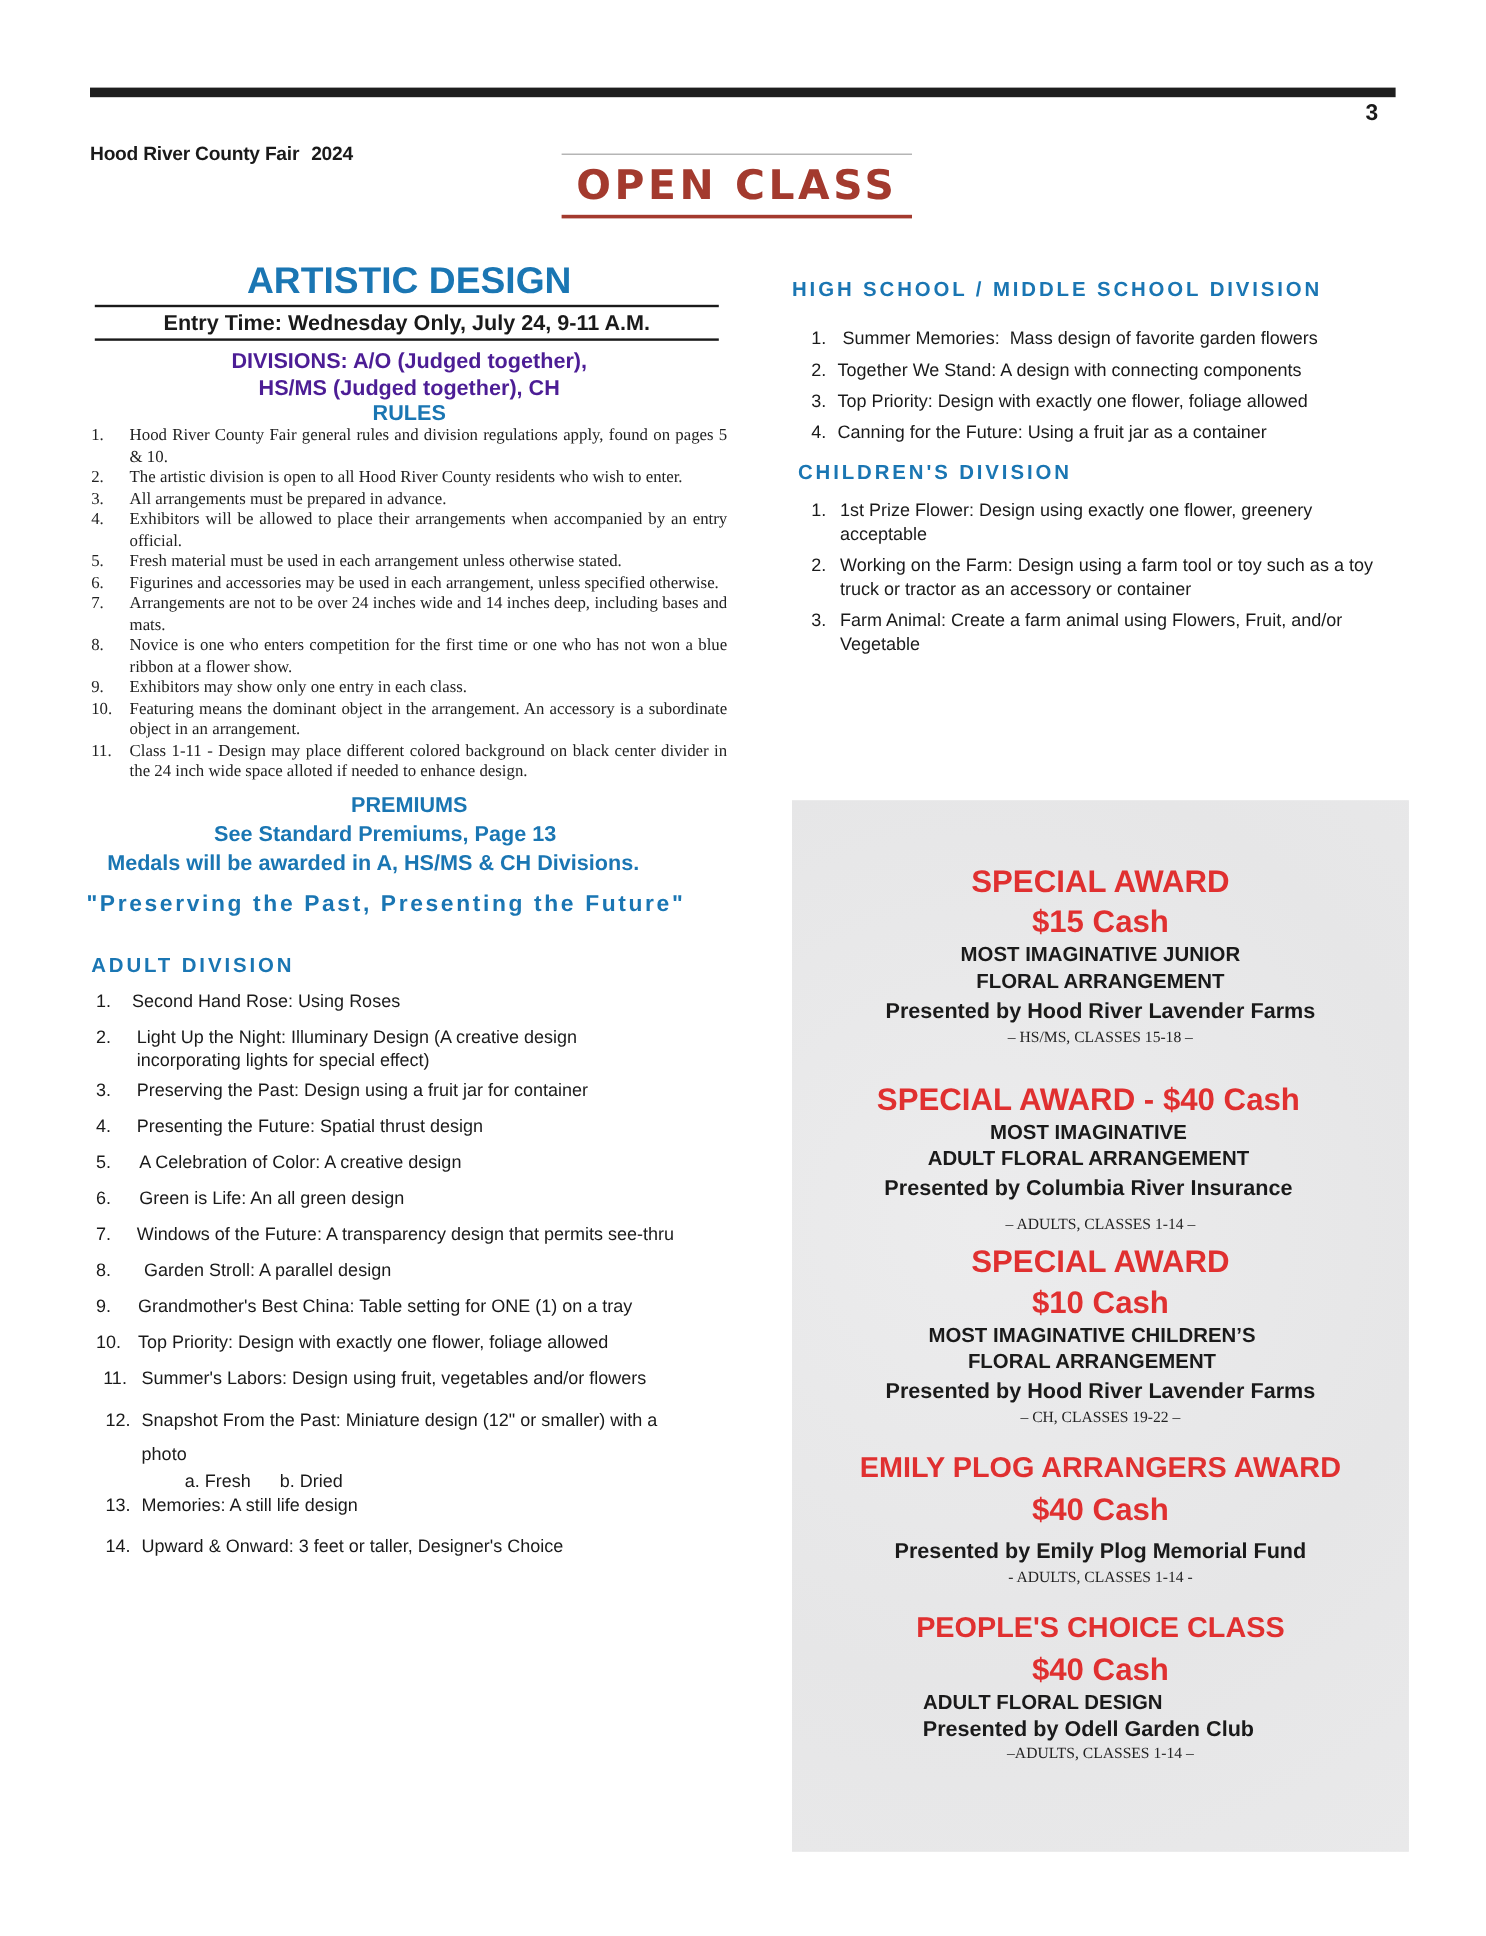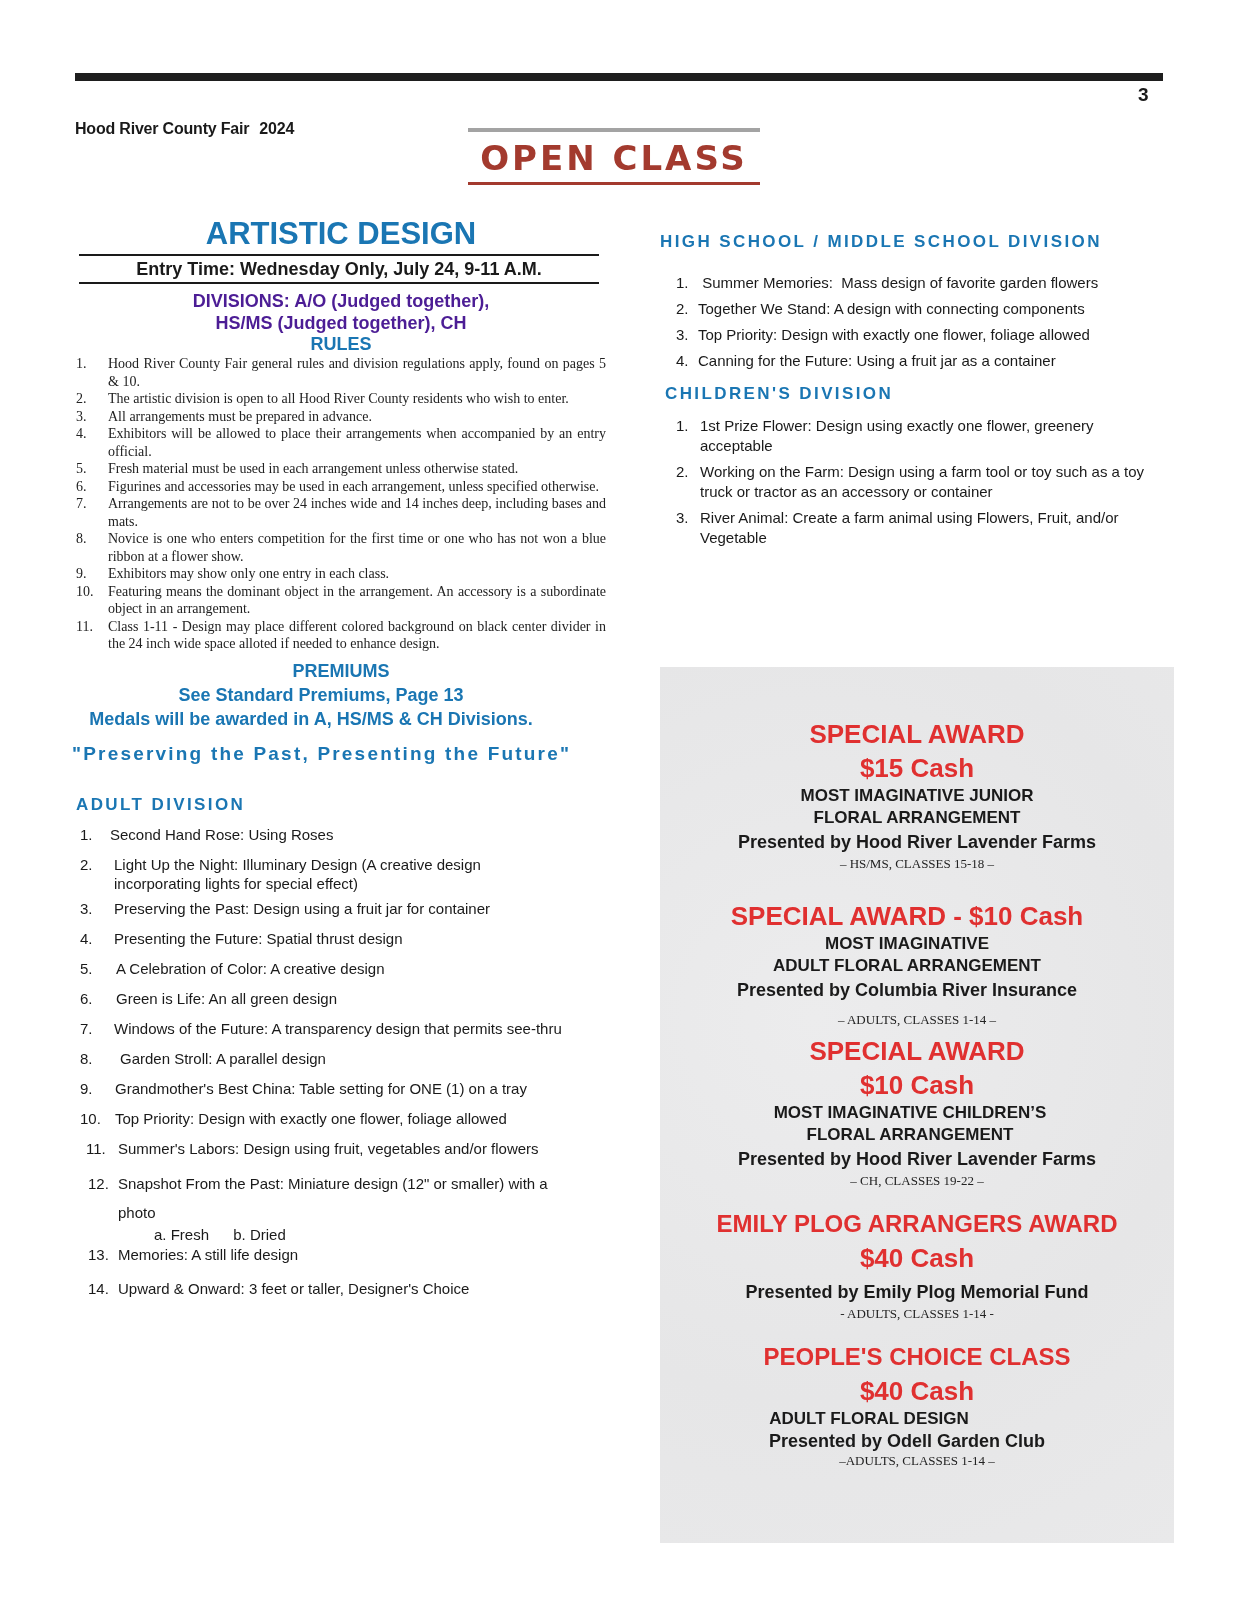--- a/index.html
+++ b/index.html
@@ -4,21 +4,21 @@
 <style>
   * { box-sizing: border-box; margin: 0; padding: 0; }
   html, body { width: 1238px; height: 1613px; background: #ffffff; }
   body { position: relative; font-family: "Liberation Sans", sans-serif; color: #1a1a1a; overflow: hidden; }
 
   .top-rule { position: absolute; left: 75px; top: 73px; width: 1088px; height: 8px; background: #1e1e1e; }
   .page-num { position: absolute; left: 1138px; top: 84px; font-weight: bold; font-size: 19px; color: #1a1a1a; }
   .fair-title { position: absolute; left: 75px; top: 120px; font-weight: bold; font-size: 16px; color: #1a1a1a; letter-spacing: -0.2px; }
   .fair-title .year { margin-left: 10px; }
 
-  .open-class { position: absolute; left: 468px; top: 128px; width: 292px; border-top: 4px solid #a3a3a3; border-bottom: 3px solid #a33a2e; text-align: center; padding: 6px 0 4px; }
+  .open-class { position: absolute; left: 468px; top: 128px; width: 292px; border-top: 1px solid #a3a3a3; border-bottom: 3px solid #a33a2e; text-align: center; padding: 6px 0 4px; }
   .open-class span { font-family: "DejaVu Sans", sans-serif; font-weight: bold; font-size: 34px; color: #a33a2e; letter-spacing: 3px; }
 
   
   .left-col { position: absolute; left: 76px; top: 216px; width: 530px; }
   .h-artistic { text-align: center; font-weight: bold; font-size: 31px; line-height: 36px; color: #1a76b3; margin-left: 0; }
   .h-floral { text-align: center; font-weight: bold; font-size: 26px; line-height: 32px; color: #1a76b3; }
   .entry-time { margin-top: 2px; width: 520px; margin-left: 3px; border-top: 2px solid #1a1a1a; border-bottom: 2px solid #1a1a1a; text-align: center; font-weight: bold; font-size: 18px; line-height: 26px; color: #1a1a1a; }
   .divisions { text-align: center; font-weight: bold; font-size: 18px; line-height: 22px; color: #4c1d95; margin-top: 6px; }
   .rules-title { text-align: center; font-weight: bold; font-size: 18px; line-height: 20px; color: #1a76b3; }
 
@@ -228,36 +228,36 @@
     <li>
         <span class="num">1.</span>
         <span style="width:470px">1st Prize Flower:  Design using exactly one flower, greenery acceptable</span>
       </li>
     <li>
         <span class="num">2.</span>
         <span style="width:480px">Working on the Farm:  Design using a farm tool or toy such as a toy truck or tractor as an accessory or container</span>
       </li>
     <li>
         <span class="num">3.</span>
-        <span style="width:480px">River Animal:  Create a farm animal using Flowers, Fruit, and/or Vegetable</span>
+        <span style="width:480px">Farm Animal:  Create a farm animal using Flowers, Fruit, and/or Vegetable</span>
       </li>
   </ol>
 </div>
 
 <div class="awards-box">
   <div class="award" style="top:50px">
     <div class="aw-red">SPECIAL AWARD</div>
     <div class="aw-red">$15 Cash</div>
     <div class="aw-black">MOST IMAGINATIVE JUNIOR</div>
     <div class="aw-black">FLORAL ARRANGEMENT</div>
     <div class="aw-pres">Presented by Hood River Lavender Farms</div>
     <div class="aw-cls">– HS/MS, CLASSES 15-18 –</div>
   </div>
   <div class="award" style="top:232px">
-    <div class="aw-red" style="padding-right:20px">SPECIAL AWARD - $10 Cash</div>
+    <div class="aw-red" style="padding-right:20px">SPECIAL AWARD - $40 Cash</div>
     <div class="aw-black" style="padding-right:20px">MOST IMAGINATIVE</div>
     <div class="aw-black" style="padding-right:20px">ADULT FLORAL ARRANGEMENT</div>
     <div class="aw-pres" style="padding-right:20px;margin-bottom:8px">Presented by Columbia River Insurance</div>
     <div class="aw-cls">– ADULTS, CLASSES 1-14 –</div>
   </div>
   <div class="award" style="top:367px">
     <div class="aw-red">SPECIAL AWARD</div>
     <div class="aw-red">$10 Cash</div>
     <div class="aw-black" style="padding-right:14px">MOST IMAGINATIVE CHILDREN’S</div>
     <div class="aw-black" style="padding-right:14px">FLORAL ARRANGEMENT</div>

